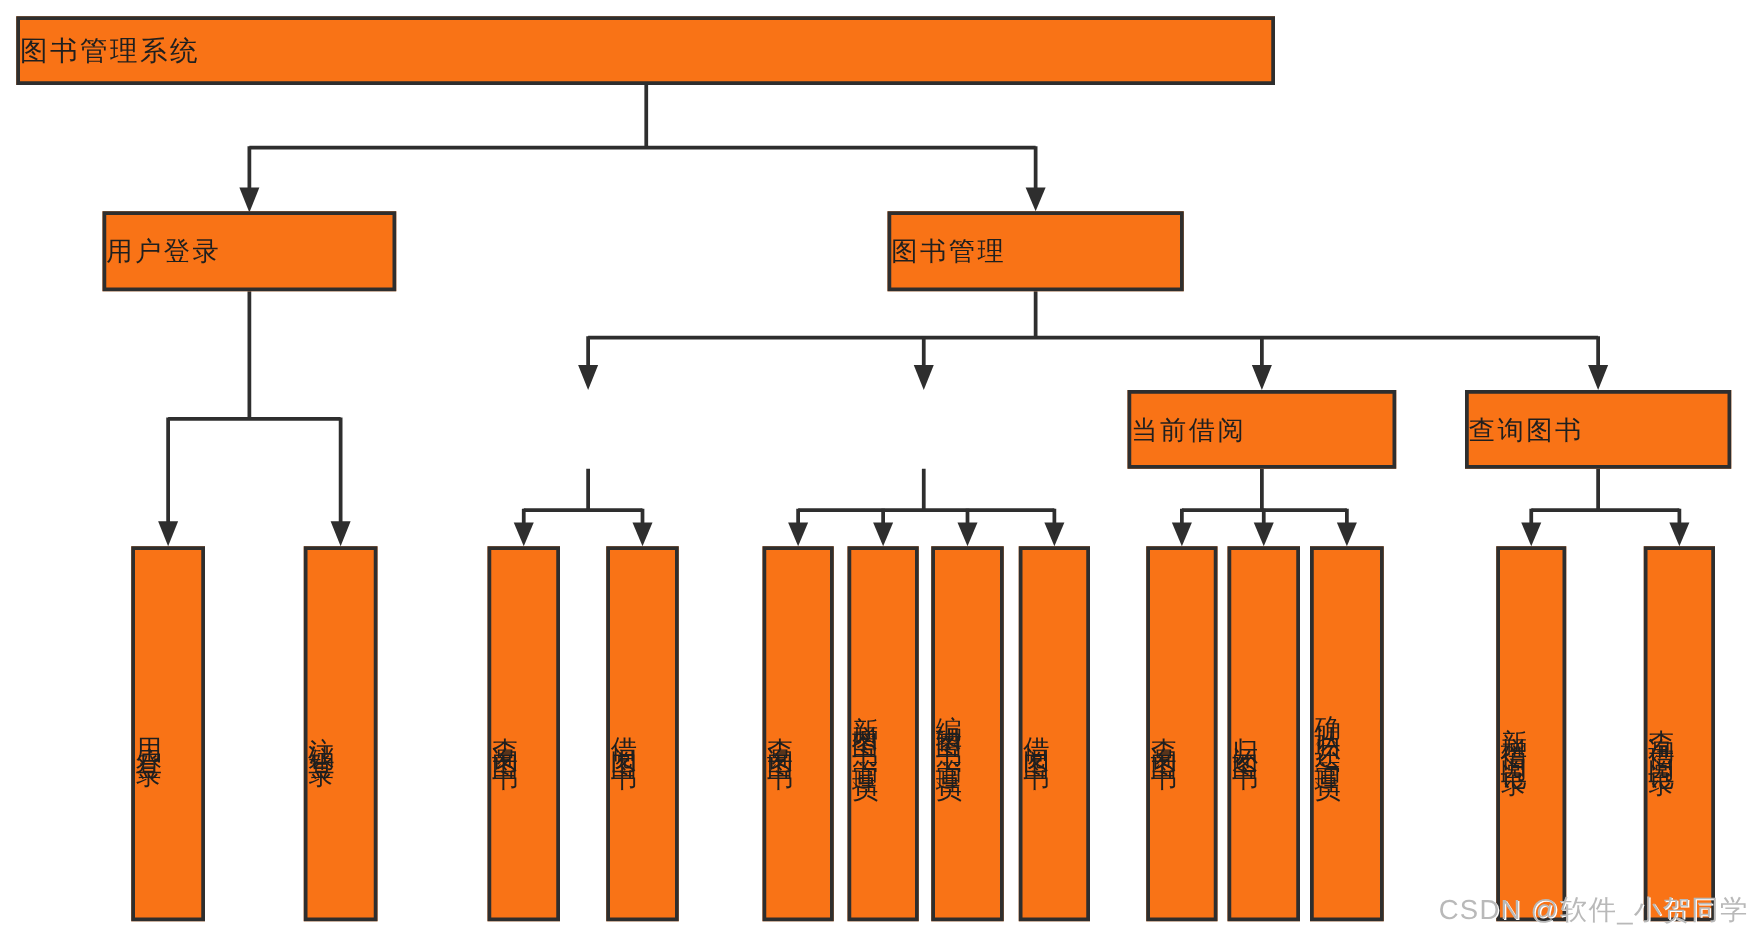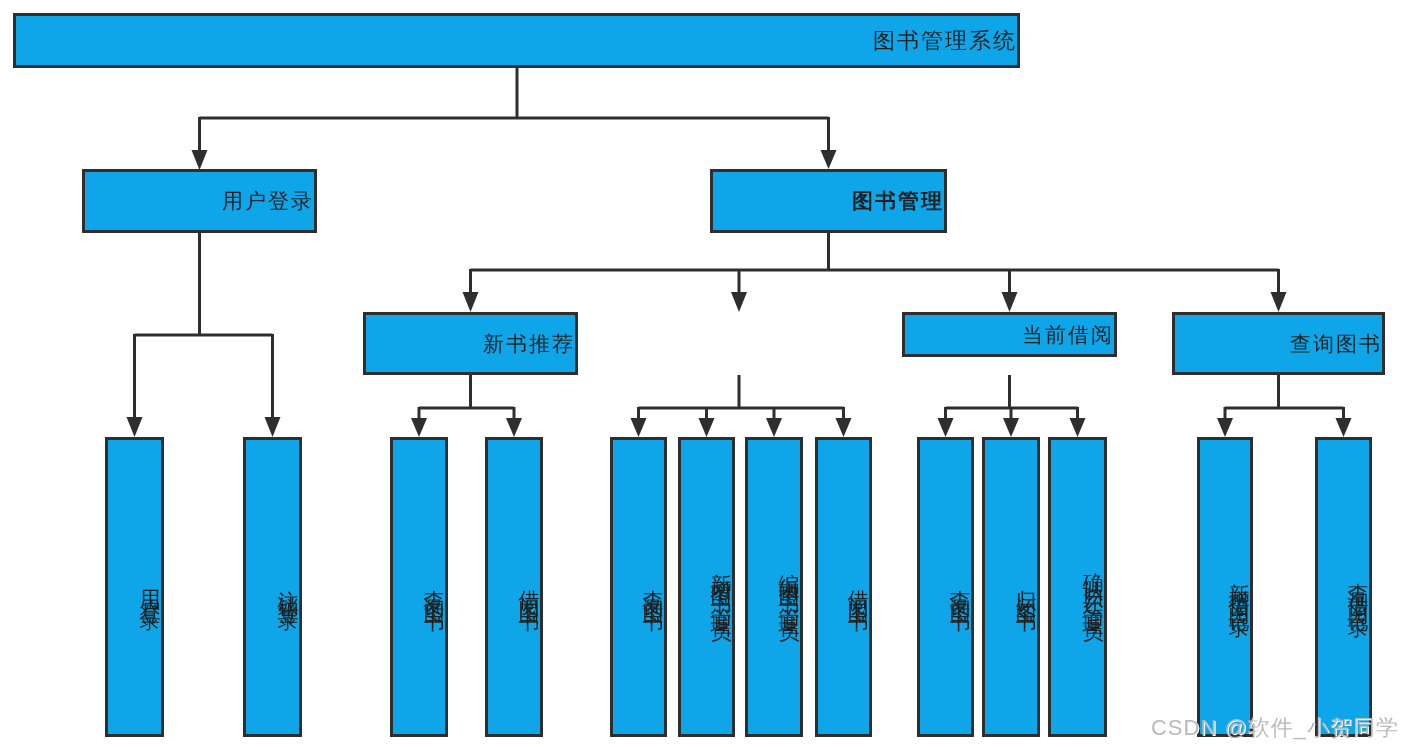--- a/index.html
+++ b/index.html
@@ -18,24 +18,24 @@
   svg.connectors {
     position: absolute;
     left: 0;
     top: 0;
     pointer-events: none;
   }
   .node {
     position: absolute;
     box-sizing: border-box;
     border: 3px solid #2e2e2e;
-    background: #0ea5e9;
+    background: #f97316;
     display: flex;
     align-items: center;
-    justify-content: flex-end;
+    justify-content: flex-start;
     color: #1f1f1f;
   }
   .node.hlabel span {
     font-size: 21px;
     letter-spacing: 2px;
     white-space: nowrap;
   }
   .node.root span { font-size: 22px; }
   .node.leaf span {
     writing-mode: vertical-rl;
@@ -126,28 +126,25 @@
     </g>
   </svg>
 
   <div class="node hlabel root" style="left:13px; top:13px; width:1007px; height:55px;">
     <span>图书管理系统</span>
   </div>
 
   <div class="node hlabel" style="left:82px; top:169px; width:235px; height:64px;">
     <span>用户登录</span>
   </div>
-  <div class="node hlabel" style="left:710px; top:169px; width:237px; height:64px;font-weight:bold;">
+  <div class="node hlabel" style="left:710px; top:169px; width:237px; height:64px;">
     <span>图书管理</span>
   </div>
 
-  <div class="node hlabel" style="left:363px; top:312px; width:215px; height:63px;">
-    <span>新书推荐</span>
-  </div>
-  <div class="node hlabel" style="left:902px; top:312px; width:215px; height:45px;padding-left:28px;">
+  <div class="node hlabel" style="left:902px; top:312px; width:215px; height:63px;">
     <span>当前借阅</span>
   </div>
   <div class="node hlabel" style="left:1172px; top:312px; width:213px; height:63px;">
     <span>查询图书</span>
   </div>
 
   <div class="node leaf" style="left:105px; top:437px; width:59px; height:300px;">
     <span>用户登录</span>
   </div>
   <div class="node leaf" style="left:243px; top:437px; width:59px; height:300px;">

